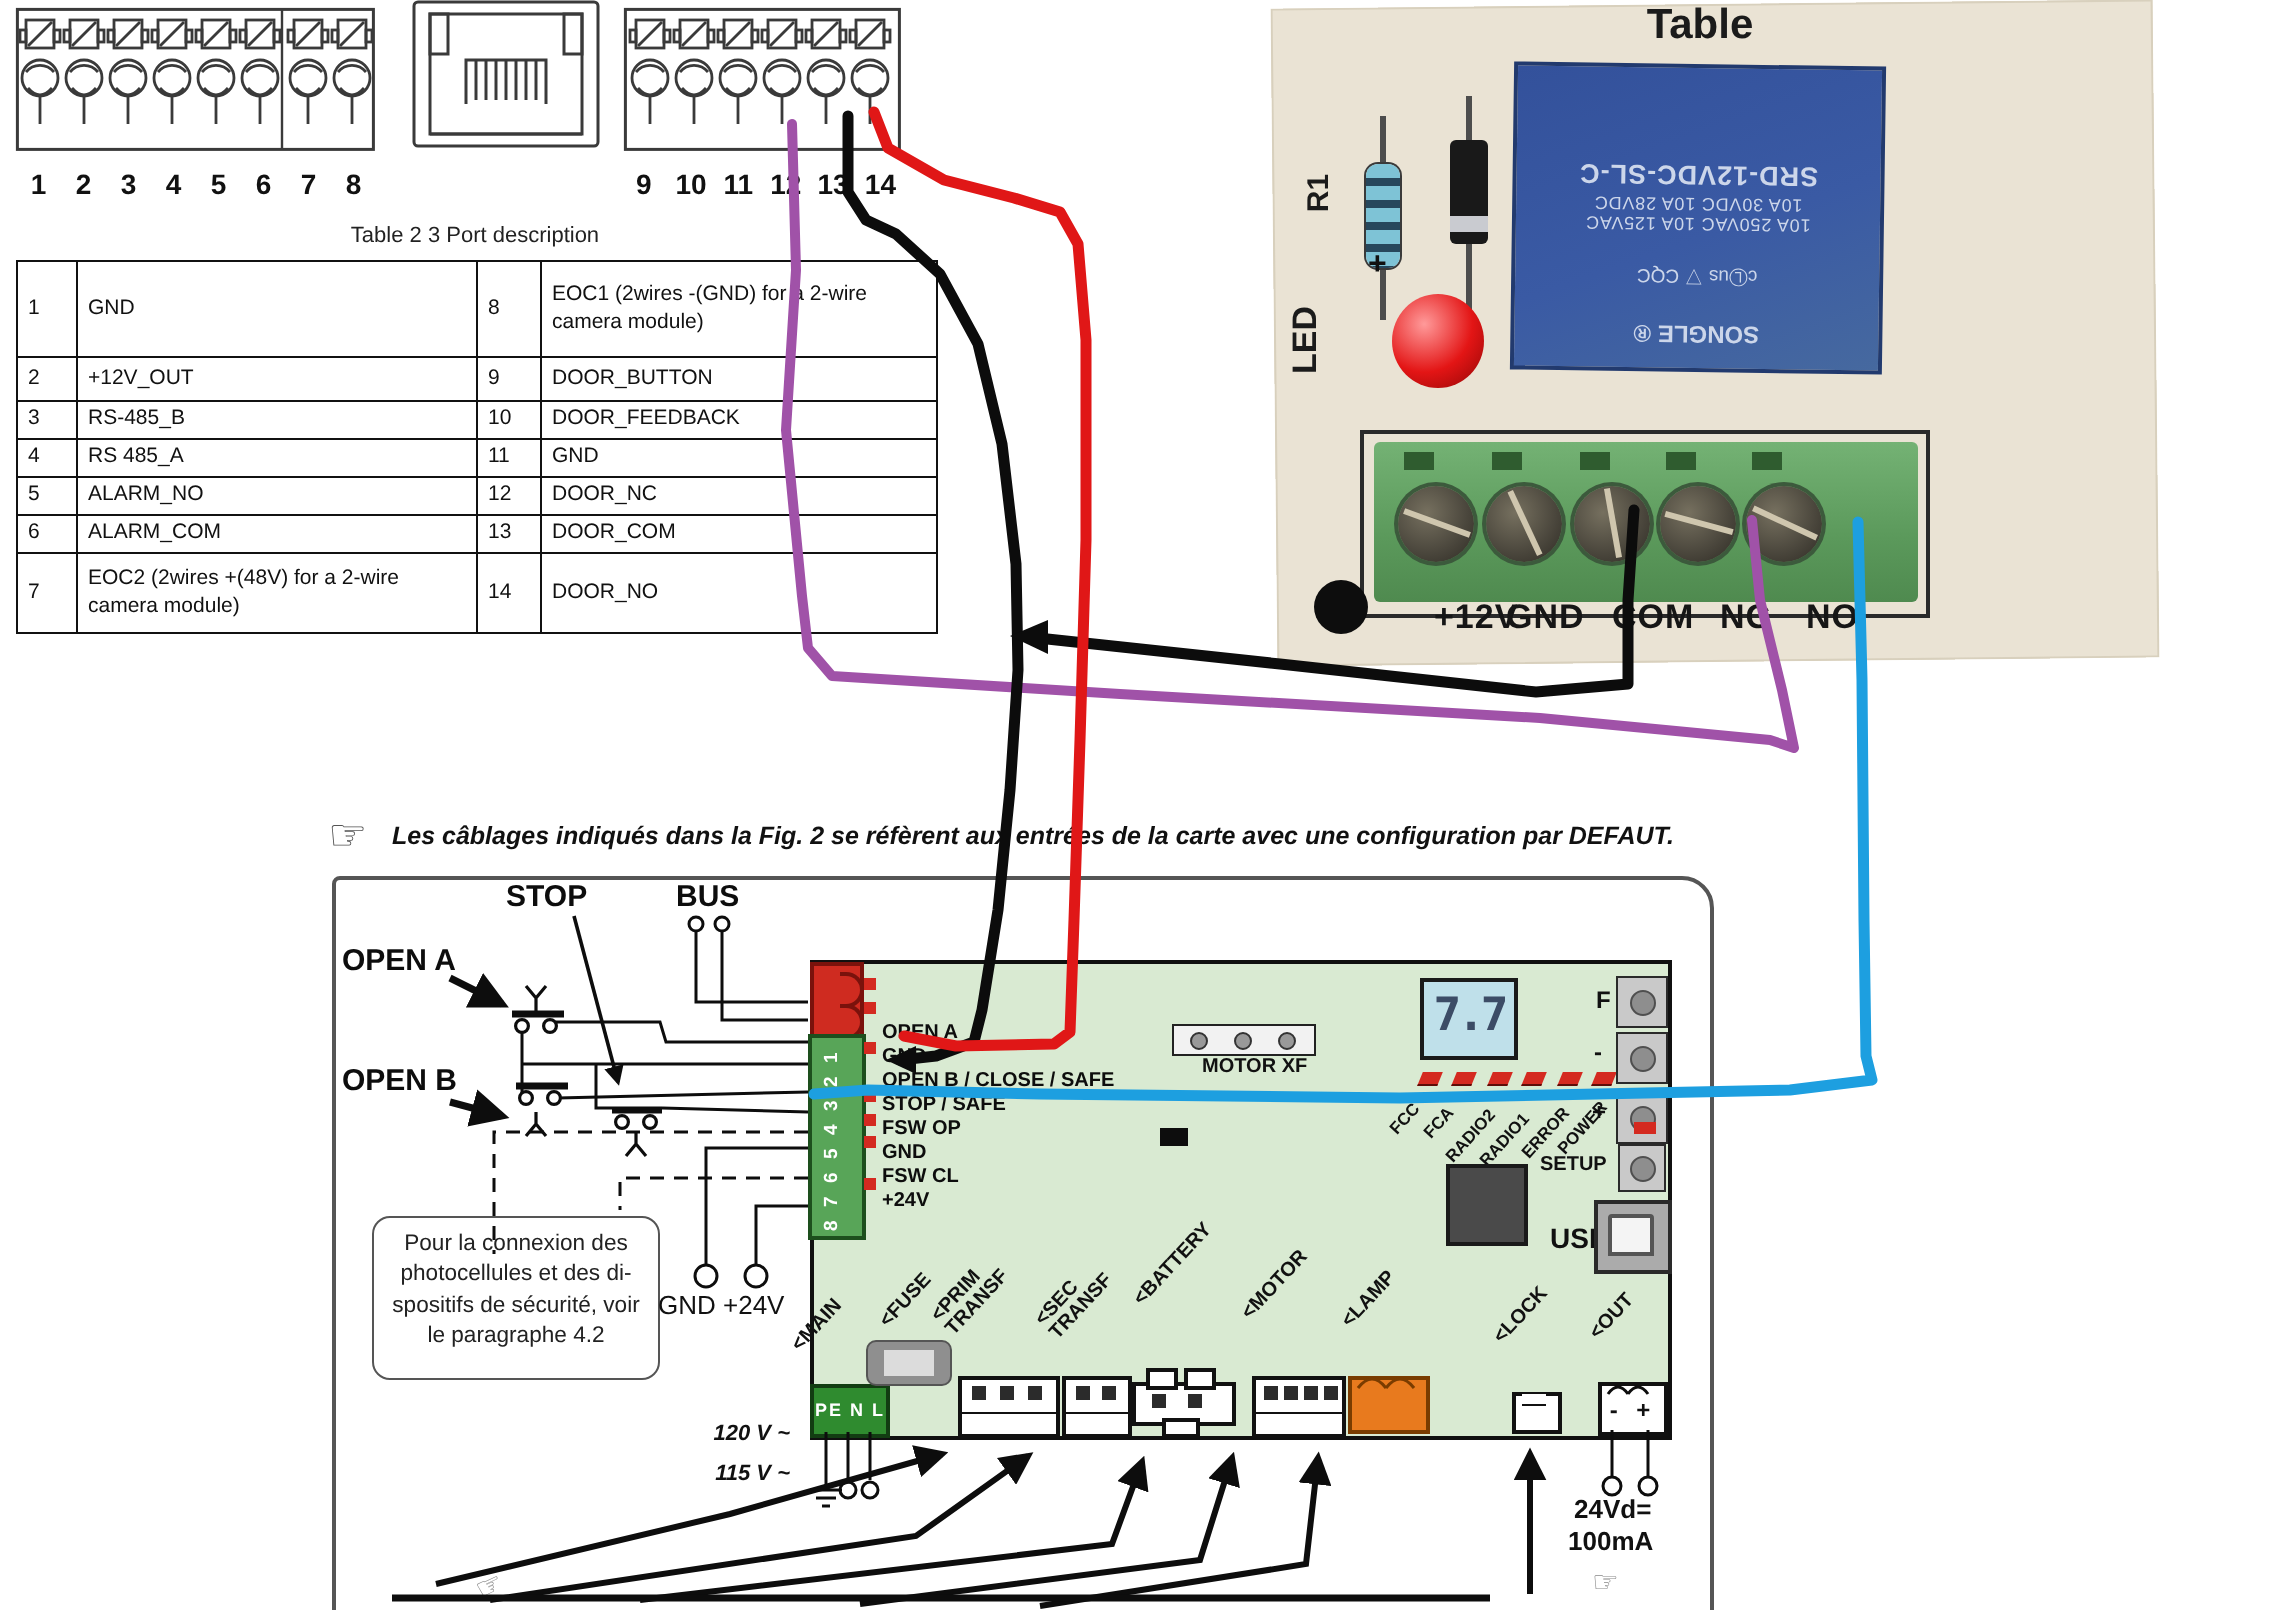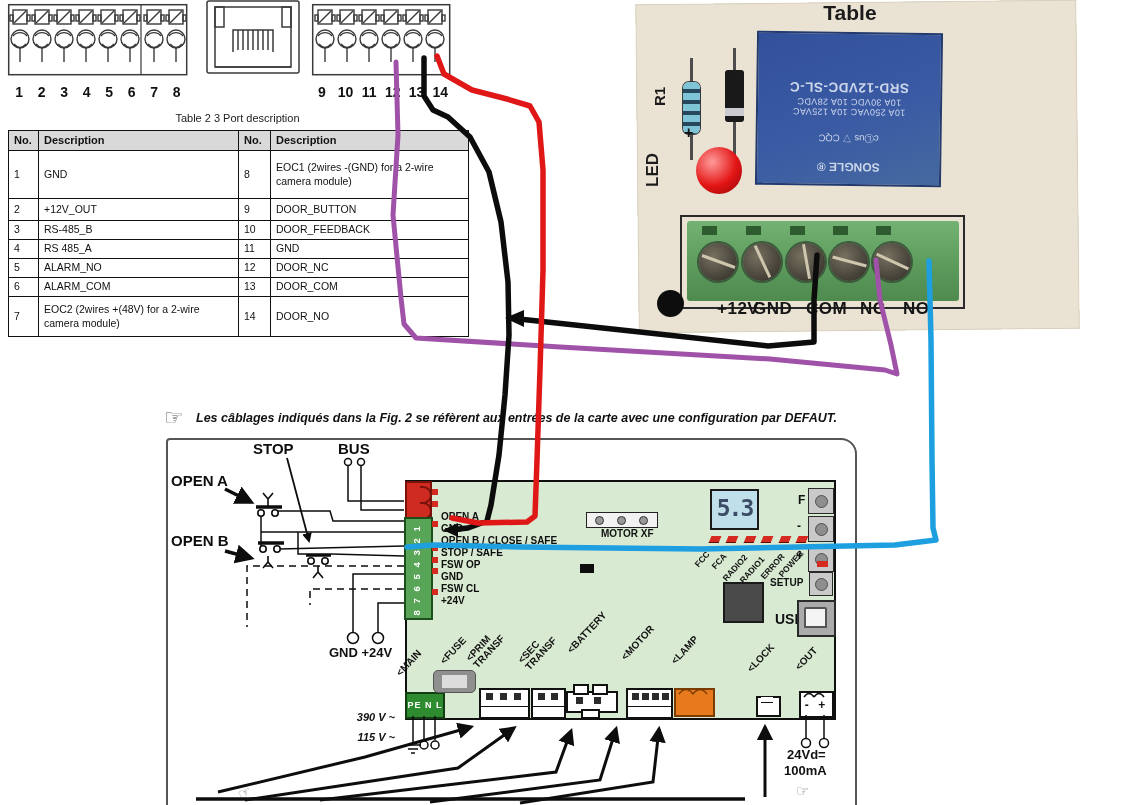--- a/index.html
+++ b/index.html
@@ -170,26 +170,20 @@
 
   <div class="tcap">Table 2 3 Port description</div>
   <table class="port-table">
     <colgroup>
         <col style="width:30px">
         <col style="width:200px">
         <col style="width:32px">
         <col style="width:198px">
       </colgroup>
     <tbody>
-        <tr>
-      <th>No.</th>
-      <th>Description</th>
-      <th>No.</th>
-      <th>Description</th>
-    </tr>
     <tr style="height:48px">
       <td>1</td>
           <td>GND</td>
       <td>8</td>
           <td>EOC1 (2wires -(GND) for a 2-wire camera module)</td>
     </tr>
     <tr style="height:22px">
       <td>2</td>
           <td>+12V_OUT</td>
       <td>9</td>
@@ -317,21 +311,21 @@
   <div class="inlab" style="top:583px">FSW CL</div>
   <div class="inlab" style="top:595px">+24V</div>
 
   <div class="radioconn">
     <i style="left:8px"></i>
       <i style="left:30px"></i>
       <i style="left:52px"></i>
   </div>
   <div class="radiolab">MOTOR XF</div>
   <div class="blkdot"></div>
-  <div class="disp">5.3</div>
+  <div class="disp">7.7</div>
 
   <div class="lrow" style="left:710px"></div>
   <div class="lrow" style="left:727px"></div>
   <div class="lrow" style="left:745px"></div>
   <div class="lrow" style="left:762px"></div>
   <div class="lrow" style="left:780px"></div>
   <div class="lrow" style="left:797px"></div>
   <span class="dlabel" style="left:700px;top:559px">FCC</span>
   <span class="dlabel" style="left:717px;top:561px">FCA</span>
   <span class="dlabel" style="left:728px;top:573px">RADIO2</span>
@@ -402,22 +396,28 @@
       <span class="sq" style="left:24px"></span>
       <span class="sq" style="left:34px"></span>
       <span class="ln" style="top:16px"></span>
   </div>
   <div class="lamp"></div>
   <div class="lock">
       <i></i>
     </div>
   <div class="outc">- +</div>
 
-  <span class="abs" style="left:329px;top:645px;font-weight:bold;font-size:13px;">GND +24V</span>
-  <span class="ptxt" style="left:349px;top:711px;">390 V ~</span>
+  <div class="notebox">
+    <div>Pour la connexion des</div>
+    <div>photocellules et des di-</div>
+    <div>spositifs de sécurité, voir</div>
+    <div>le paragraphe 4.2</div>
+  </div>
+  <span class="abs" style="left:329px;top:645px;font-weight:normal;font-size:13px;">GND +24V</span>
+  <span class="ptxt" style="left:349px;top:711px;">120 V ~</span>
   <span class="ptxt" style="left:349px;top:731px;">115 V ~</span>
   <span class="abs" style="left:787px;top:747px;font-weight:bold;font-size:13px;">24Vd=</span>
   <span class="abs" style="left:784px;top:763px;font-weight:bold;font-size:13px;">100mA</span>
   <span class="hand2" style="left:238px;top:784px;transform:rotate(-25deg)">☞</span>
   <span class="hand2" style="left:796px;top:782px;">☞</span>
 
   <svg width="1142" height="805" viewBox="0 0 1142 805" style="z-index:6;">
     <defs>
       <marker id="ah" viewBox="0 0 10 10" refX="8" refY="5" markerWidth="5.5" markerHeight="5.5" orient="auto">
         <path d="M0,0 L10,5 L0,10 z" fill="#0d0d0d"></path>

